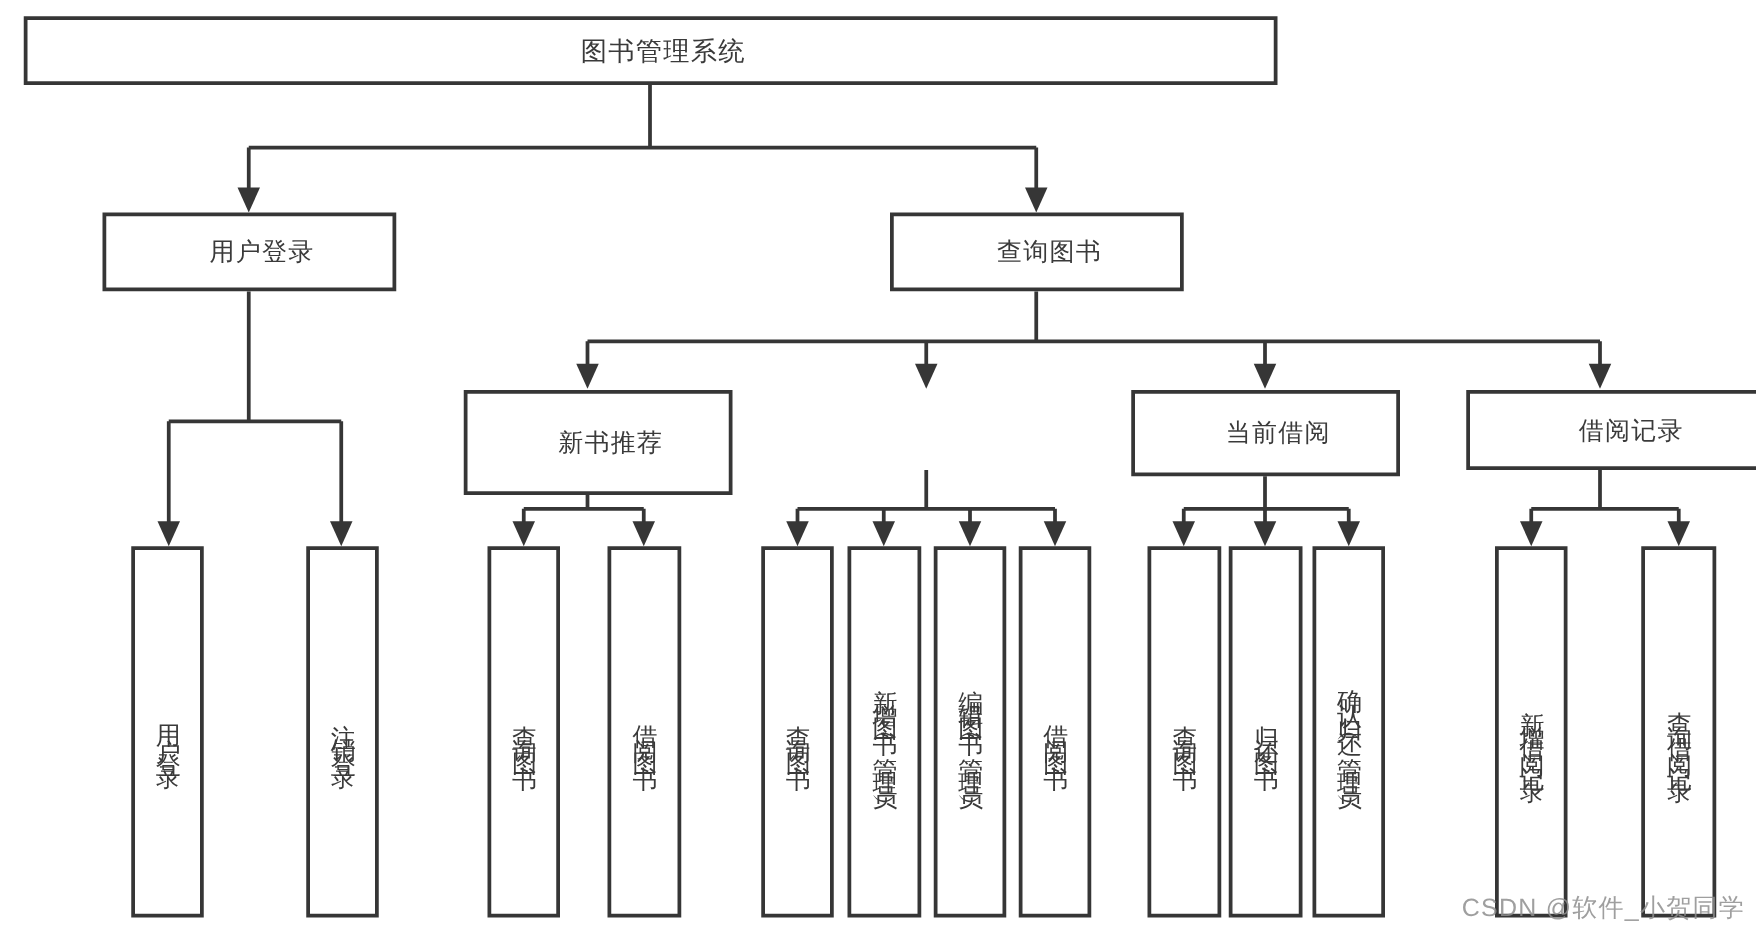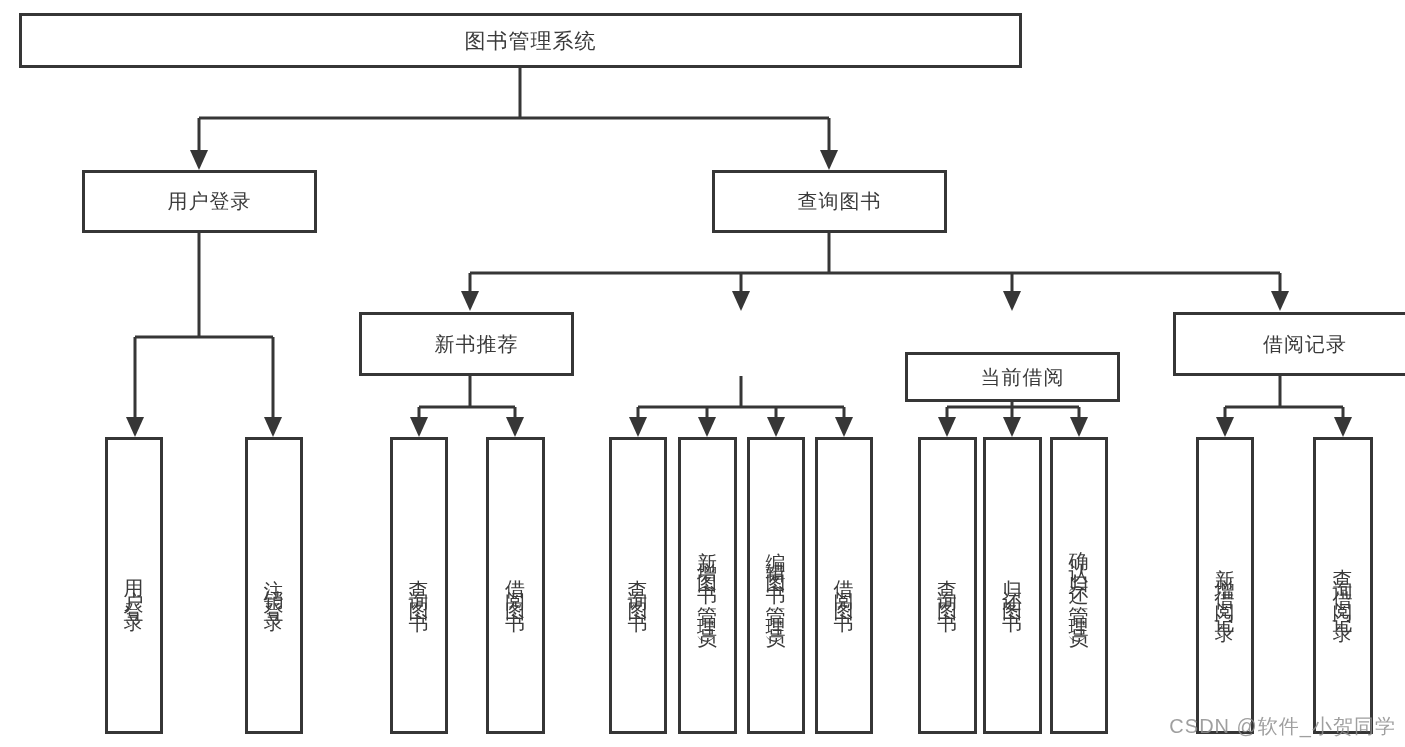--- a/index.html
+++ b/index.html
@@ -110,22 +110,22 @@
       <polygon points="1216,417 1234,417 1225,437"></polygon>
       <polygon points="1334,417 1352,417 1343,437"></polygon>
     </g>
   </svg>
 
   <div class="box root h">图书管理系统</div>
 
   <div class="box h" style="left:82px; top:170px; width:235px; height:63px;">用户登录</div>
   <div class="box h" style="left:712px; top:170px; width:235px; height:63px;">查询图书</div>
 
-  <div class="box h" style="left:359px; top:312px; width:215px; height:64px;font-family:Liberation Serif, serif;">新书推荐</div>
-  <div class="box h" style="left:905px; top:312px; width:215px; height:50px;margin-top:40px;">当前借阅</div>
+  <div class="box h" style="left:371px; top:312px; width:215px; height:84px;font-family:Liberation Serif, serif;">新书推荐</div>
+  <div class="box h" style="left:905px; top:312px; width:215px; height:69px;">当前借阅</div>
   <div class="box h" style="left:1173px; top:312px; width:244px; height:64px;">借阅记录</div>
 
   <div class="box leaf" style="left:105px;">用户登录</div>
   <div class="box leaf" style="left:245px;">注销登录</div>
 
   <div class="box leaf" style="left:390px;">查询图书</div>
   <div class="box leaf" style="left:486px; width:59px;">借阅图书</div>
 
   <div class="box leaf" style="left:609px;">查询图书</div>
   <div class="box leaf" style="left:678px; width:59px;">新增图书（管理员）</div>

